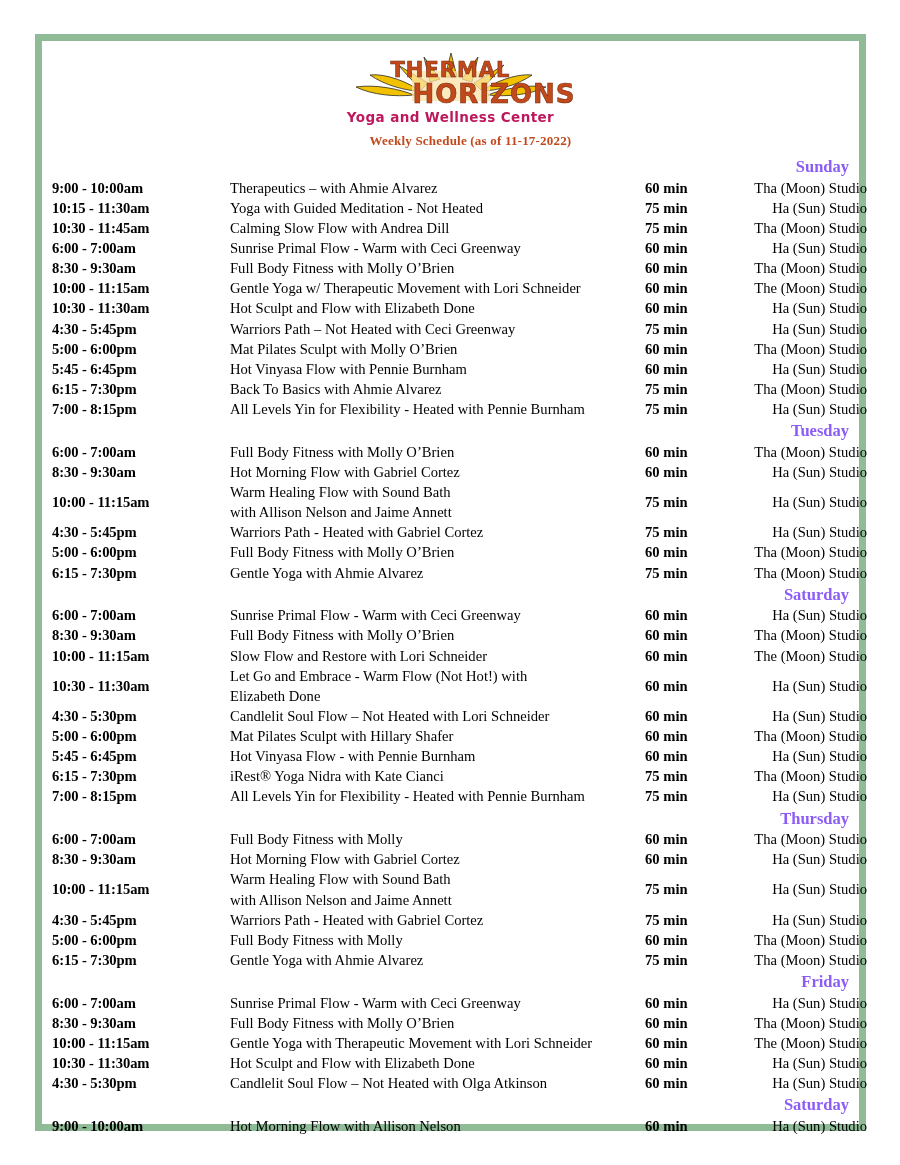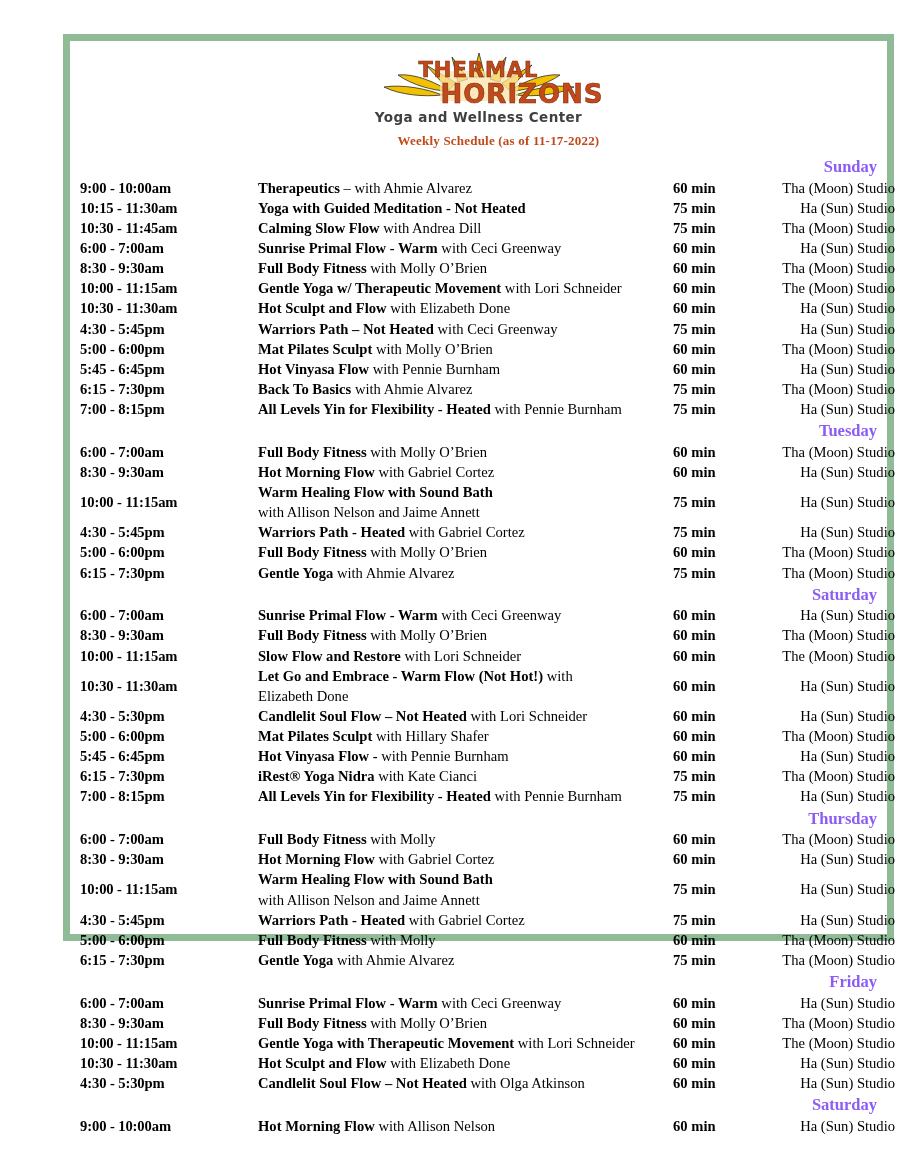--- a/index.html
+++ b/index.html
@@ -13,25 +13,24 @@
     font-family: "Liberation Serif", serif;
     position: relative;
     overflow: hidden;
   }
 
   .page-frame {
     position: absolute;
     left: 35px;
     top: 34px;
     width: 831px;
-    height: 907px;
+    height: 1097px;
     border: 7px solid #8fbc97;
     box-sizing: border-box;
     background: #ffffff;
-    margin-left: 28px;
   }
 
   .inner {
     position: absolute;
     left: 0;
     top: 0;
     width: 100%;
     height: 100%;
     box-sizing: border-box;
     padding: 4px 10px 0 10px;
@@ -52,21 +51,21 @@
   }
   .logo-svg {
     position: absolute;
     left: 0;
     top: 0;
   }
   .tagline {
     font-family: "DejaVu Sans", sans-serif;
     font-weight: bold;
     font-size: 13.5px;
-    color: #404040;
+    color: #be185d;
     letter-spacing: 0.4px;
     margin-top: -4px;
   }
 
   
   .title-row {
     position: relative;
     height: 22px;
   }
   .schedule-title {
@@ -111,21 +110,21 @@
   .cell-time {
     font-weight: bold;
     padding-left: 26px;
     white-space: nowrap;
     letter-spacing: -0.1px;
   }
   .cell-class {
     padding-left: 6px;
   }
   .cls-name {
-    font-weight: bold;
+    font-weight: normal;
   }
   .cls-inst {
     font-weight: normal;
   }
   .cls-sub {
     display: block;
     font-weight: normal;
   }
   .cell-dur {
     font-weight: bold;

